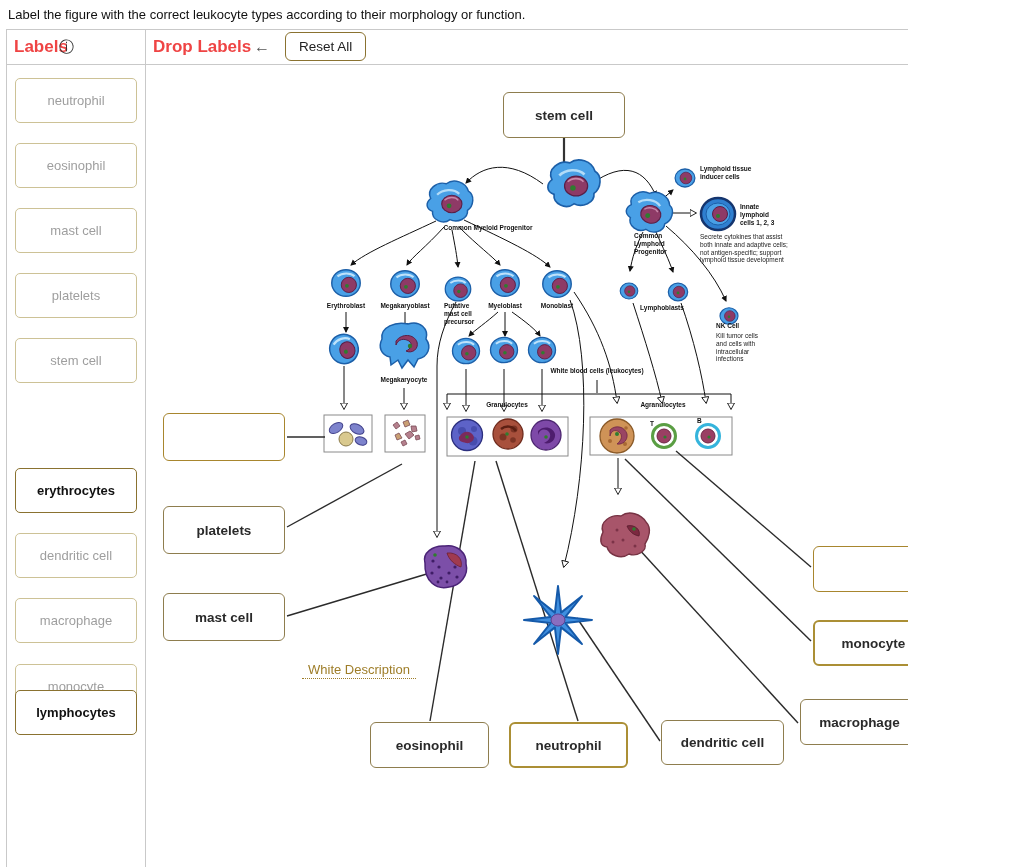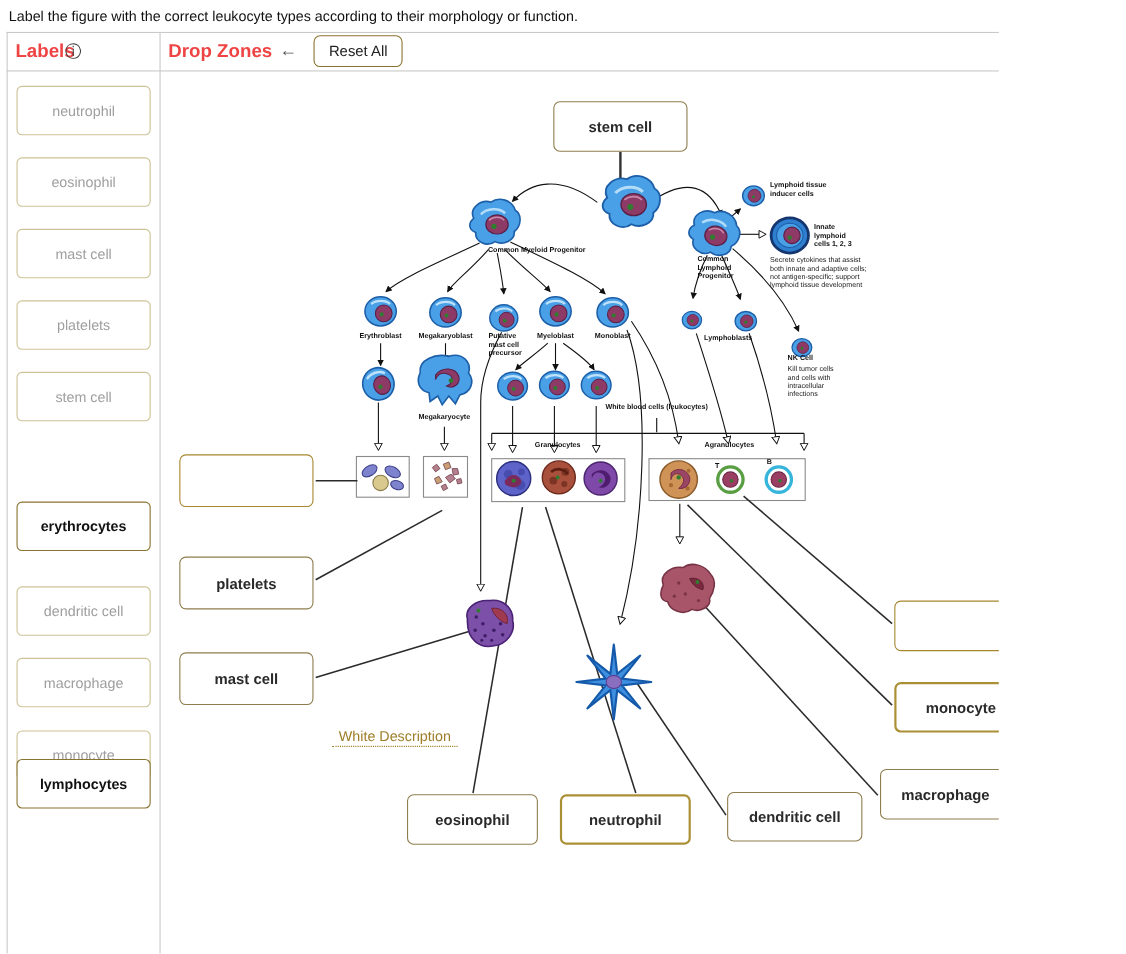--- a/index.html
+++ b/index.html
@@ -36,30 +36,30 @@
 <div id="app">
 
   <div class="instruction">Label the figure with the correct leukocyte types according to their morphology or function.</div>
 
   <div class="frame"></div>
   <div class="hline"></div>
   <div class="vline"></div>
 
   <div class="panel-title" style="left:14px;top:37px;">Labels</div>
   <div class="info-icon">ⓘ</div>
-  <div class="panel-title" style="left:153px;top:37px;">Drop Zones</div>
+  <div class="panel-title" style="left:153px;top:37px;">Drop Labels</div>
   <div class="back-icon">←</div>
   <button class="reset-btn">Reset All</button>
 
   <div class="chip used" style="top:78px">neutrophil</div>
   <div class="chip used" style="top:143px">eosinophil</div>
   <div class="chip used" style="top:208px">mast cell</div>
   <div class="chip used" style="top:273px">platelets</div>
   <div class="chip used" style="top:338px">stem cell</div>
-  <div class="chip avail" style="top:456px">erythrocytes</div>
+  <div class="chip avail" style="top:468px">erythrocytes</div>
   <div class="chip used" style="top:533px">dendritic cell</div>
   <div class="chip used" style="top:598px">macrophage</div>
   <div class="chip used" style="top:664px">monocyte</div>
   <div class="chip avail" style="top:690px">lymphocytes</div>
 
   <svg class="art" width="1024" height="867" viewBox="0 0 1024 867">
     <defs>
       <marker id="mf" markerWidth="7" markerHeight="7" refX="5" refY="3" orient="auto">
           <path d="M0,0 L6,3 L0,6 Z" fill="#111"></path>
         </marker>

